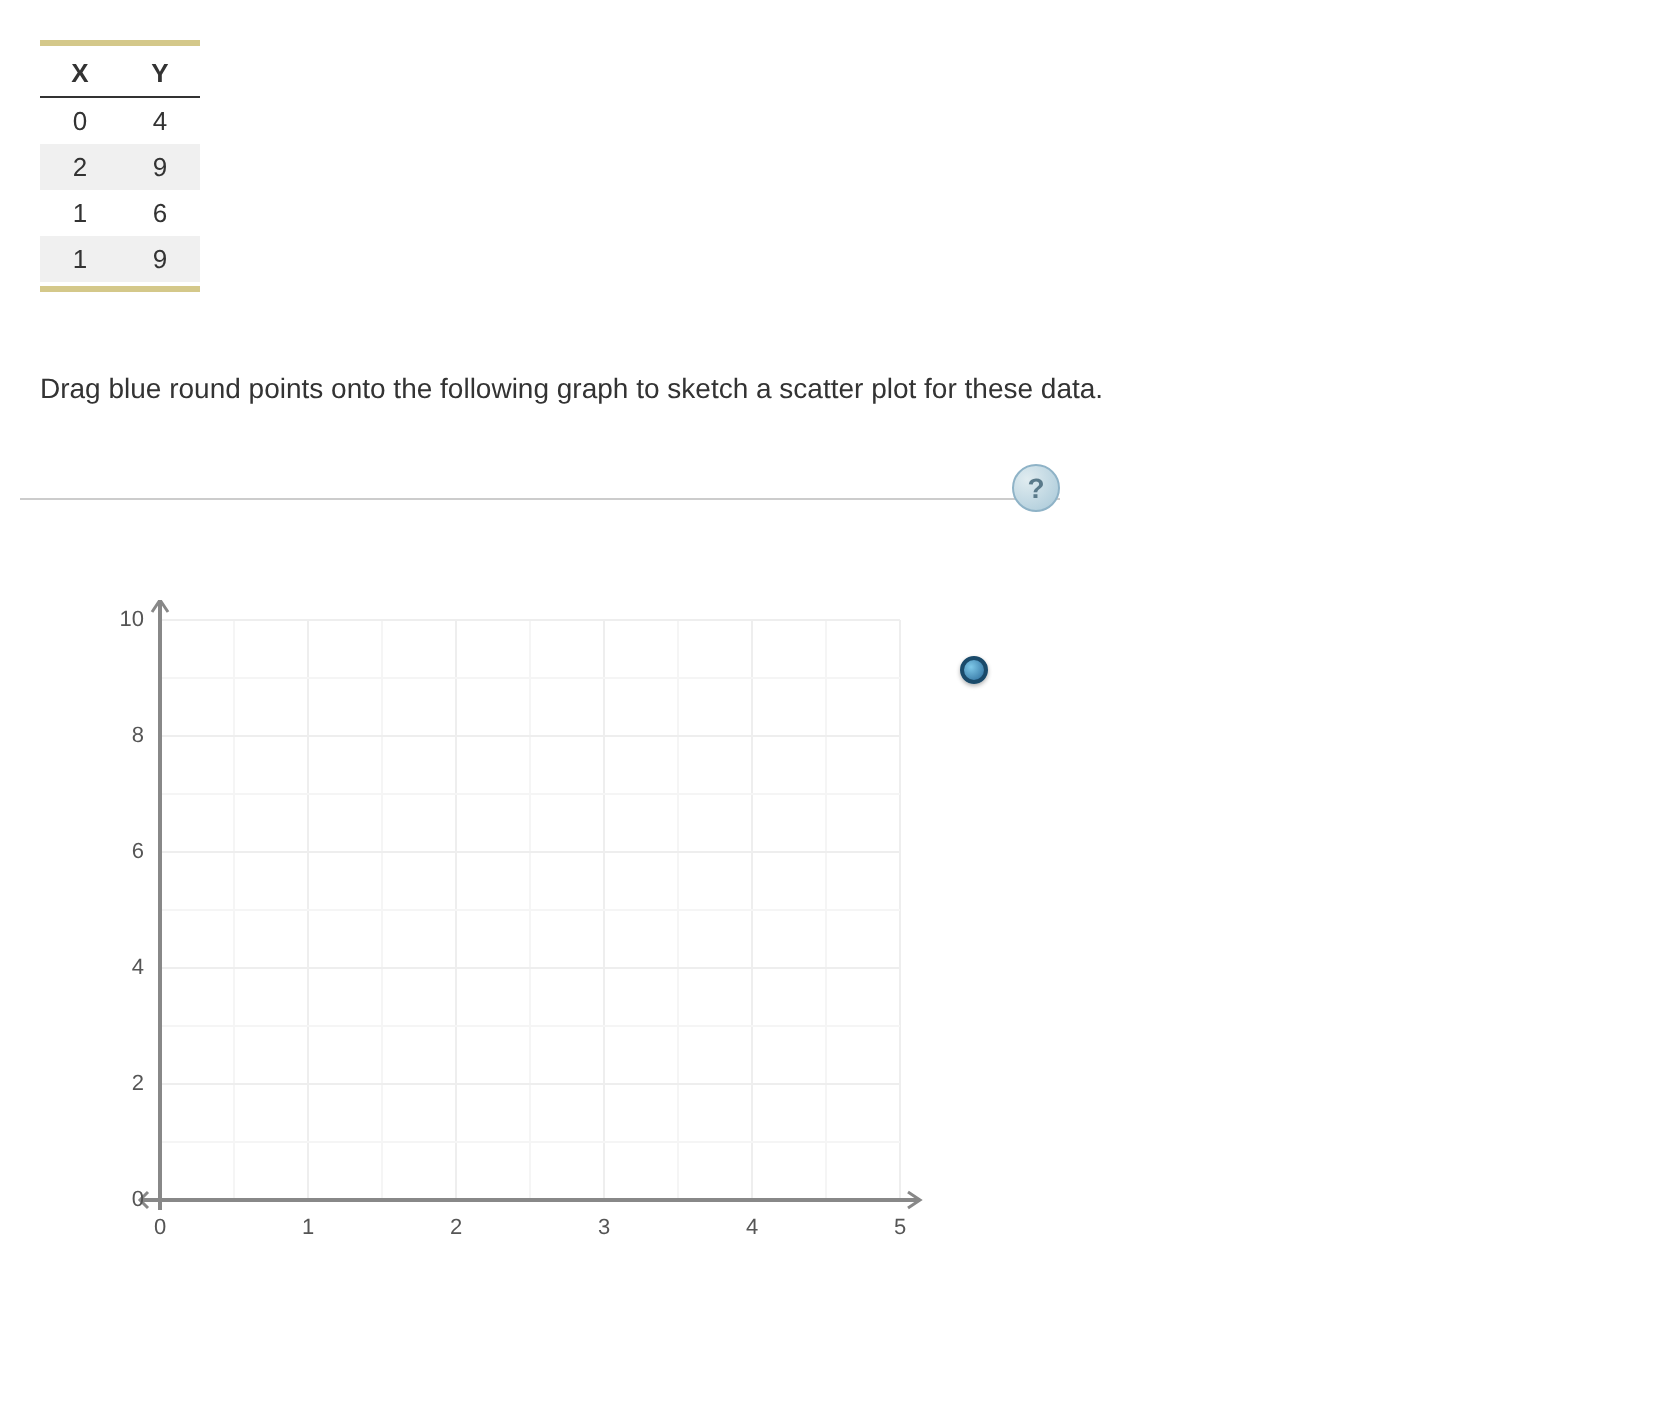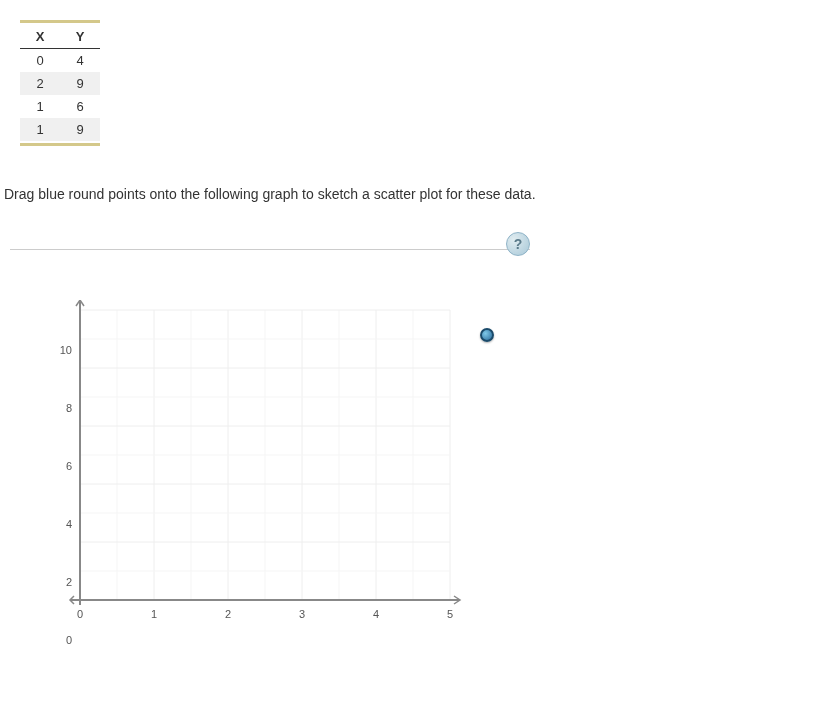--- a/index.html
+++ b/index.html
@@ -42,21 +42,21 @@
     }
     .data-table td {
       padding: 4px 12px;
       text-align: center;
     }
     .data-table tr.odd {
       background: #f0f0f0;
     }
     .instruction {
       margin: 40px 0 0 0;
-      padding: 0 4px;
+      padding: 0 20px;
       font-size: 14px;
       color: #333;
     }
     .help-row {
       margin: 30px 10px 0 10px;
       display: flex;
       justify-content: flex-end;
       align-items: center;
       border-bottom: 1px solid #ccc;
       padding-bottom: 5px;
@@ -87,21 +87,20 @@
       position: absolute;
       left: 0;
       top: 0;
     }
     .y-tick-label {
       position: absolute;
       font-size: 11px;
       color: #555;
       text-align: right;
       width: 20px;
-      margin-top: 40px;
     }
     .x-tick-label {
       position: absolute;
       font-size: 11px;
       color: #555;
       text-align: center;
       width: 20px;
     }
     .drag-point {
       position: absolute;

